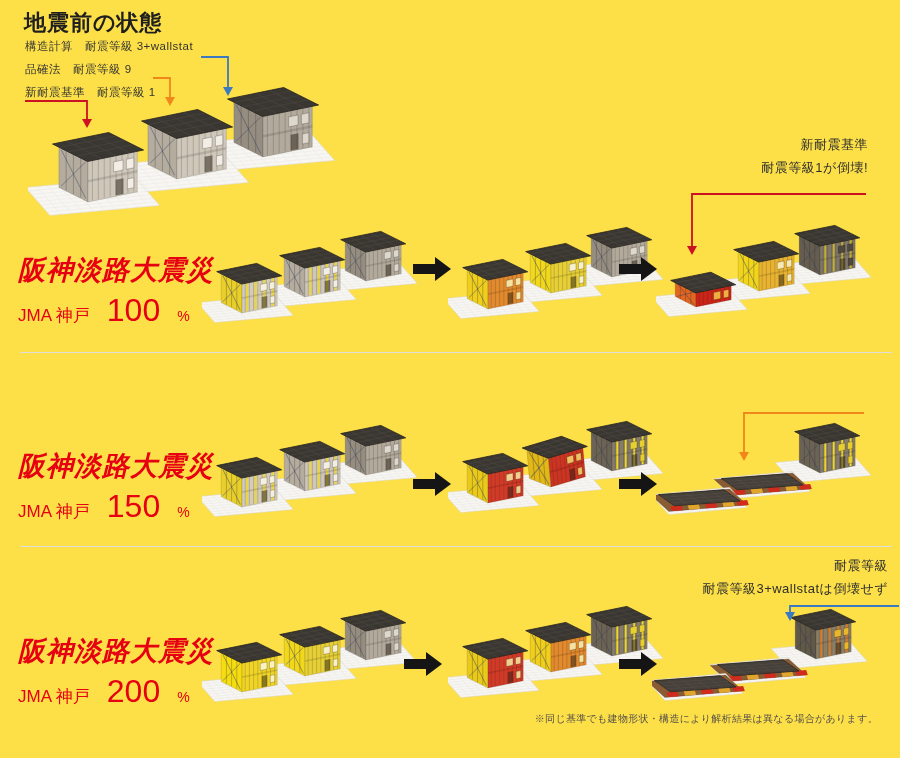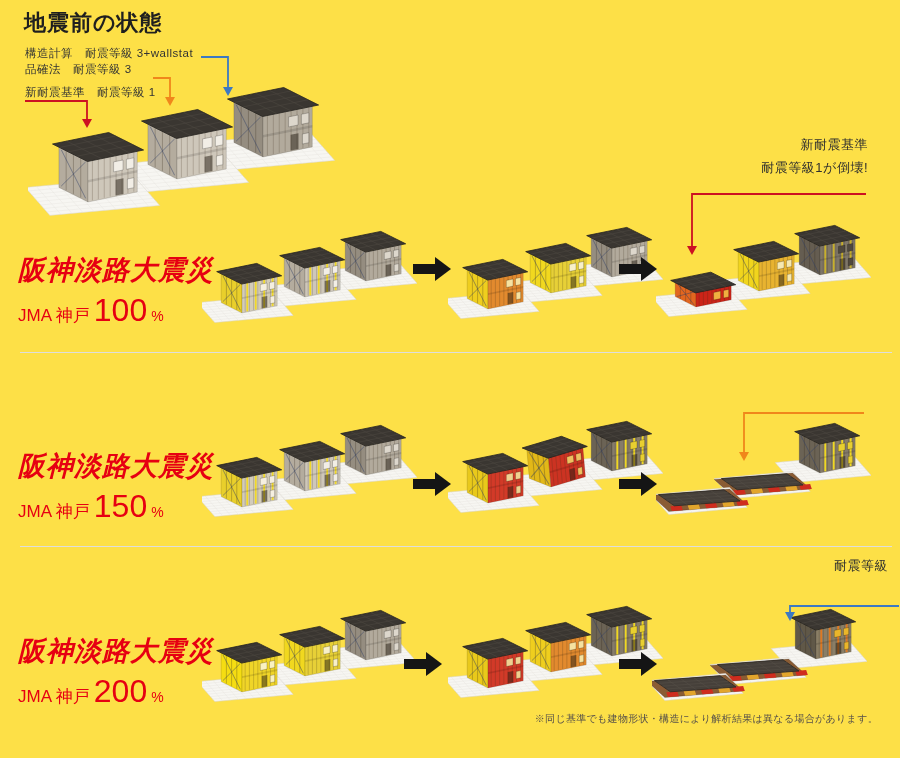--- a/index.html
+++ b/index.html
@@ -1,40 +1,40 @@
 <!DOCTYPE html>
 <html><head>
 <meta charset="utf-8">
 <style>
   html,body{margin:0;padding:0;background:#ffffff;}
   .page{position:relative;width:900px;height:758px;background:#fde047;overflow:hidden;
         font-family:"Liberation Sans",sans-serif;}
   .title{position:absolute;left:24px;top:8px;font-size:22px;font-weight:600;color:#1f1f1f;letter-spacing:1px;}
   .legend-item{position:absolute;left:25px;font-size:11.5px;color:#333;letter-spacing:0.5px;}
   .event{position:absolute;left:18px;font-size:27px;font-weight:700;color:#e60012;letter-spacing:1px;font-style:italic;}
-  .jma{position:absolute;left:18px;display:flex;align-items:baseline;gap:4px;color:#e60012;}
+  .jma{position:absolute;left:18px;display:flex;align-items:baseline;gap:17px;color:#e60012;}
   .jma-wave{font-size:17px;}
   .jma-val{font-size:32px;}
   .jma-unit{font-size:14px;}
   .ann{position:absolute;text-align:right;font-size:13px;color:#2e2e2e;line-height:23px;letter-spacing:0.5px;}
   .scene{position:absolute;}
   .next-arrow{position:absolute;width:38px;height:26px;}
   .divider{position:absolute;left:20px;width:872px;height:1px;background:#dedede;}
   .footnote{position:absolute;right:22px;top:712px;font-size:10px;color:#57514a;letter-spacing:0.3px;}
   #arrow-overlay{position:absolute;left:0;top:0;pointer-events:none;}
 </style>
 </head>
 <body>
 
 <div class="page">
 
   <div class="title">地震前の状態</div>
 
-  <div class="legend-item" style="top:46px">構造計算　耐震等級 3+wallstat</div>
-  <div class="legend-item" style="top:62px">品確法　耐震等級 3</div>
+  <div class="legend-item" style="top:39px">構造計算　耐震等級 3+wallstat</div>
+  <div class="legend-item" style="top:62px">品確法　耐震等級 9</div>
   <div class="legend-item" style="top:85px">新耐震基準　耐震等級 1</div>
 
   <svg class="scene" style="left:28px;top:76px;width:310px;height:150px" viewBox="0 0 310 150">
       <polygon points="196.9,94.4 306.7,84.4 282.0,56.4 172.3,66.4" fill="#f7f6f2" stroke="#d8d4cd" stroke-width="0.5"></polygon>
       <line x1="207.896" y1="93.432" x2="183.256" y2="65.432" stroke="#e7e4dd" stroke-width="0.4"></line>
       <line x1="218.87199999999999" y1="92.42399999999999" x2="194.232" y2="64.42399999999999" stroke="#e7e4dd" stroke-width="0.4"></line>
       <line x1="229.84799999999998" y1="91.416" x2="205.208" y2="63.416" stroke="#e7e4dd" stroke-width="0.4"></line>
       <line x1="240.824" y1="90.408" x2="216.18400000000003" y2="62.408" stroke="#e7e4dd" stroke-width="0.4"></line>
       <line x1="251.8" y1="89.4" x2="227.16000000000003" y2="61.4" stroke="#e7e4dd" stroke-width="0.4"></line>
       <line x1="262.776" y1="88.392" x2="238.13600000000002" y2="60.391999999999996" stroke="#e7e4dd" stroke-width="0.4"></line>
@@ -1053,20 +1053,21 @@
   <div class="divider" style="top:546px"></div>
 
   <div class="event" style="top:633px">阪神淡路大震災</div>
   <div class="jma" style="top:673px">
     <span class="jma-wave">JMA 神戸</span>
     <span class="jma-val">200</span>
     <span class="jma-unit">%</span>
   </div>
   <div class="ann" style="top:554px;right:12px">
     <div>耐震等級</div>
+    <div>耐震等級3+wallstatは倒壊せず</div>
   </div>
   <svg class="scene" style="left:202px;top:597px;width:215px;height:112px" viewBox="0 0 215 112">
       <polygon points="136.8,72.6 215.2,65.4 197.6,45.4 119.2,52.6" fill="#f7f6f2" stroke="#d8d4cd" stroke-width="0.5"></polygon>
       <line x1="144.64000000000001" y1="71.88" x2="127.03999999999999" y2="51.88" stroke="#e7e4dd" stroke-width="0.4"></line>
       <line x1="152.48000000000002" y1="71.16" x2="134.88" y2="51.160000000000004" stroke="#e7e4dd" stroke-width="0.4"></line>
       <line x1="160.32" y1="70.44" x2="142.72" y2="50.44" stroke="#e7e4dd" stroke-width="0.4"></line>
       <line x1="168.16" y1="69.72" x2="150.56" y2="49.72" stroke="#e7e4dd" stroke-width="0.4"></line>
       <line x1="176" y1="69" x2="158.39999999999998" y2="49" stroke="#e7e4dd" stroke-width="0.4"></line>
       <line x1="183.84" y1="68.28" x2="166.23999999999998" y2="48.28" stroke="#e7e4dd" stroke-width="0.4"></line>
       <line x1="191.68" y1="67.56" x2="174.07999999999998" y2="47.56" stroke="#e7e4dd" stroke-width="0.4"></line>

